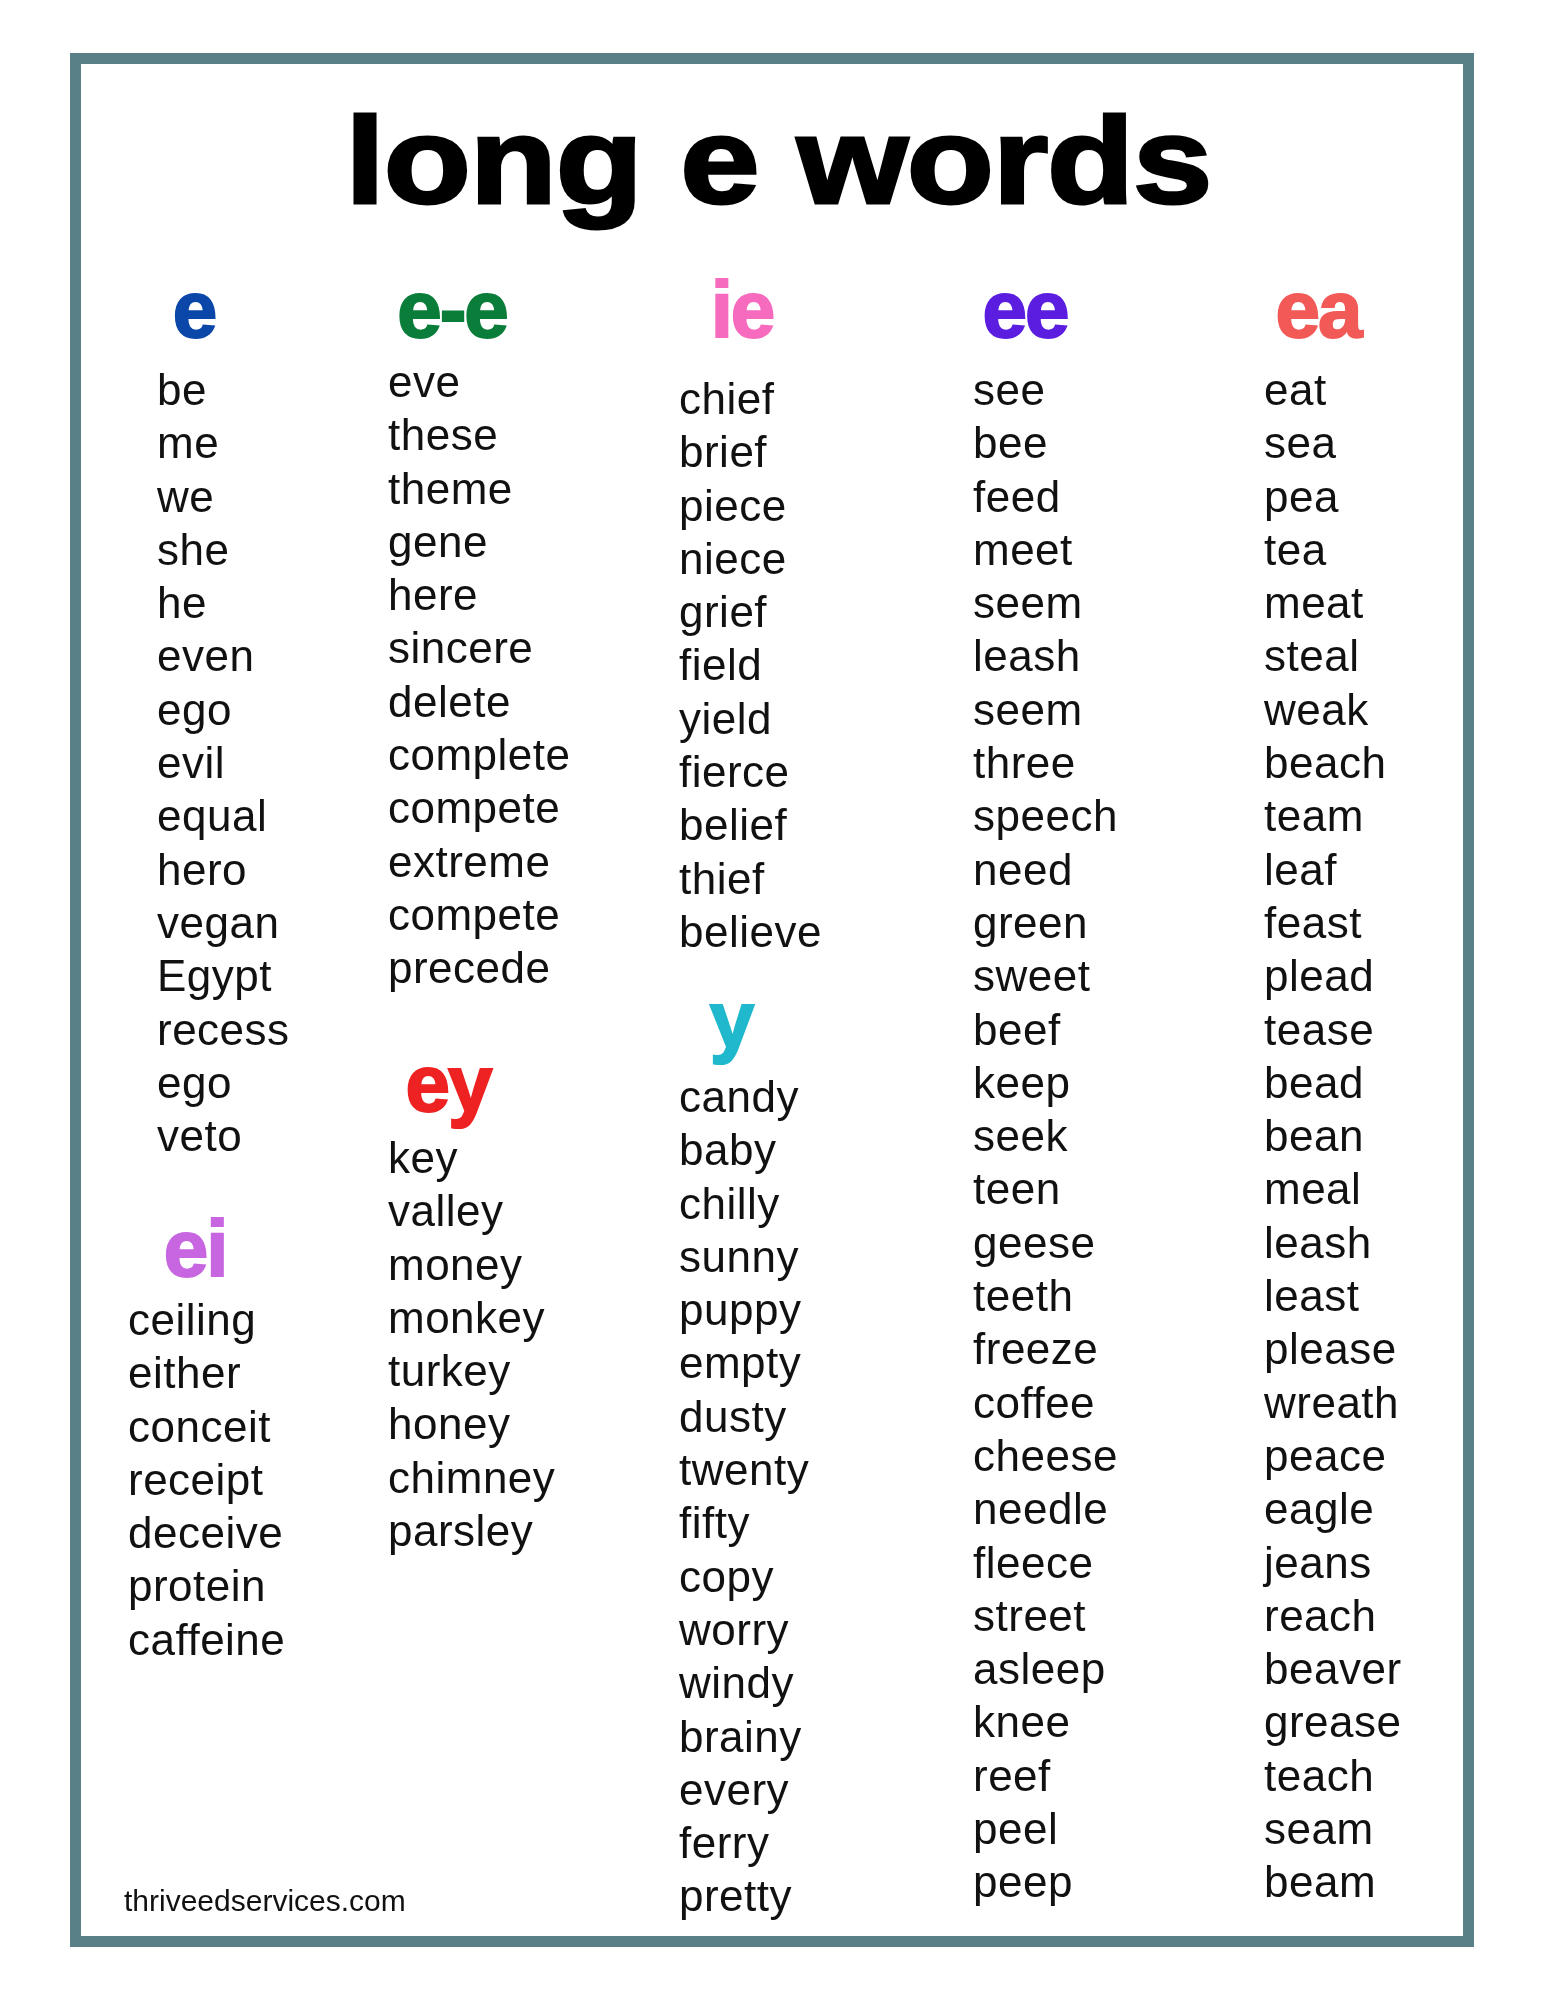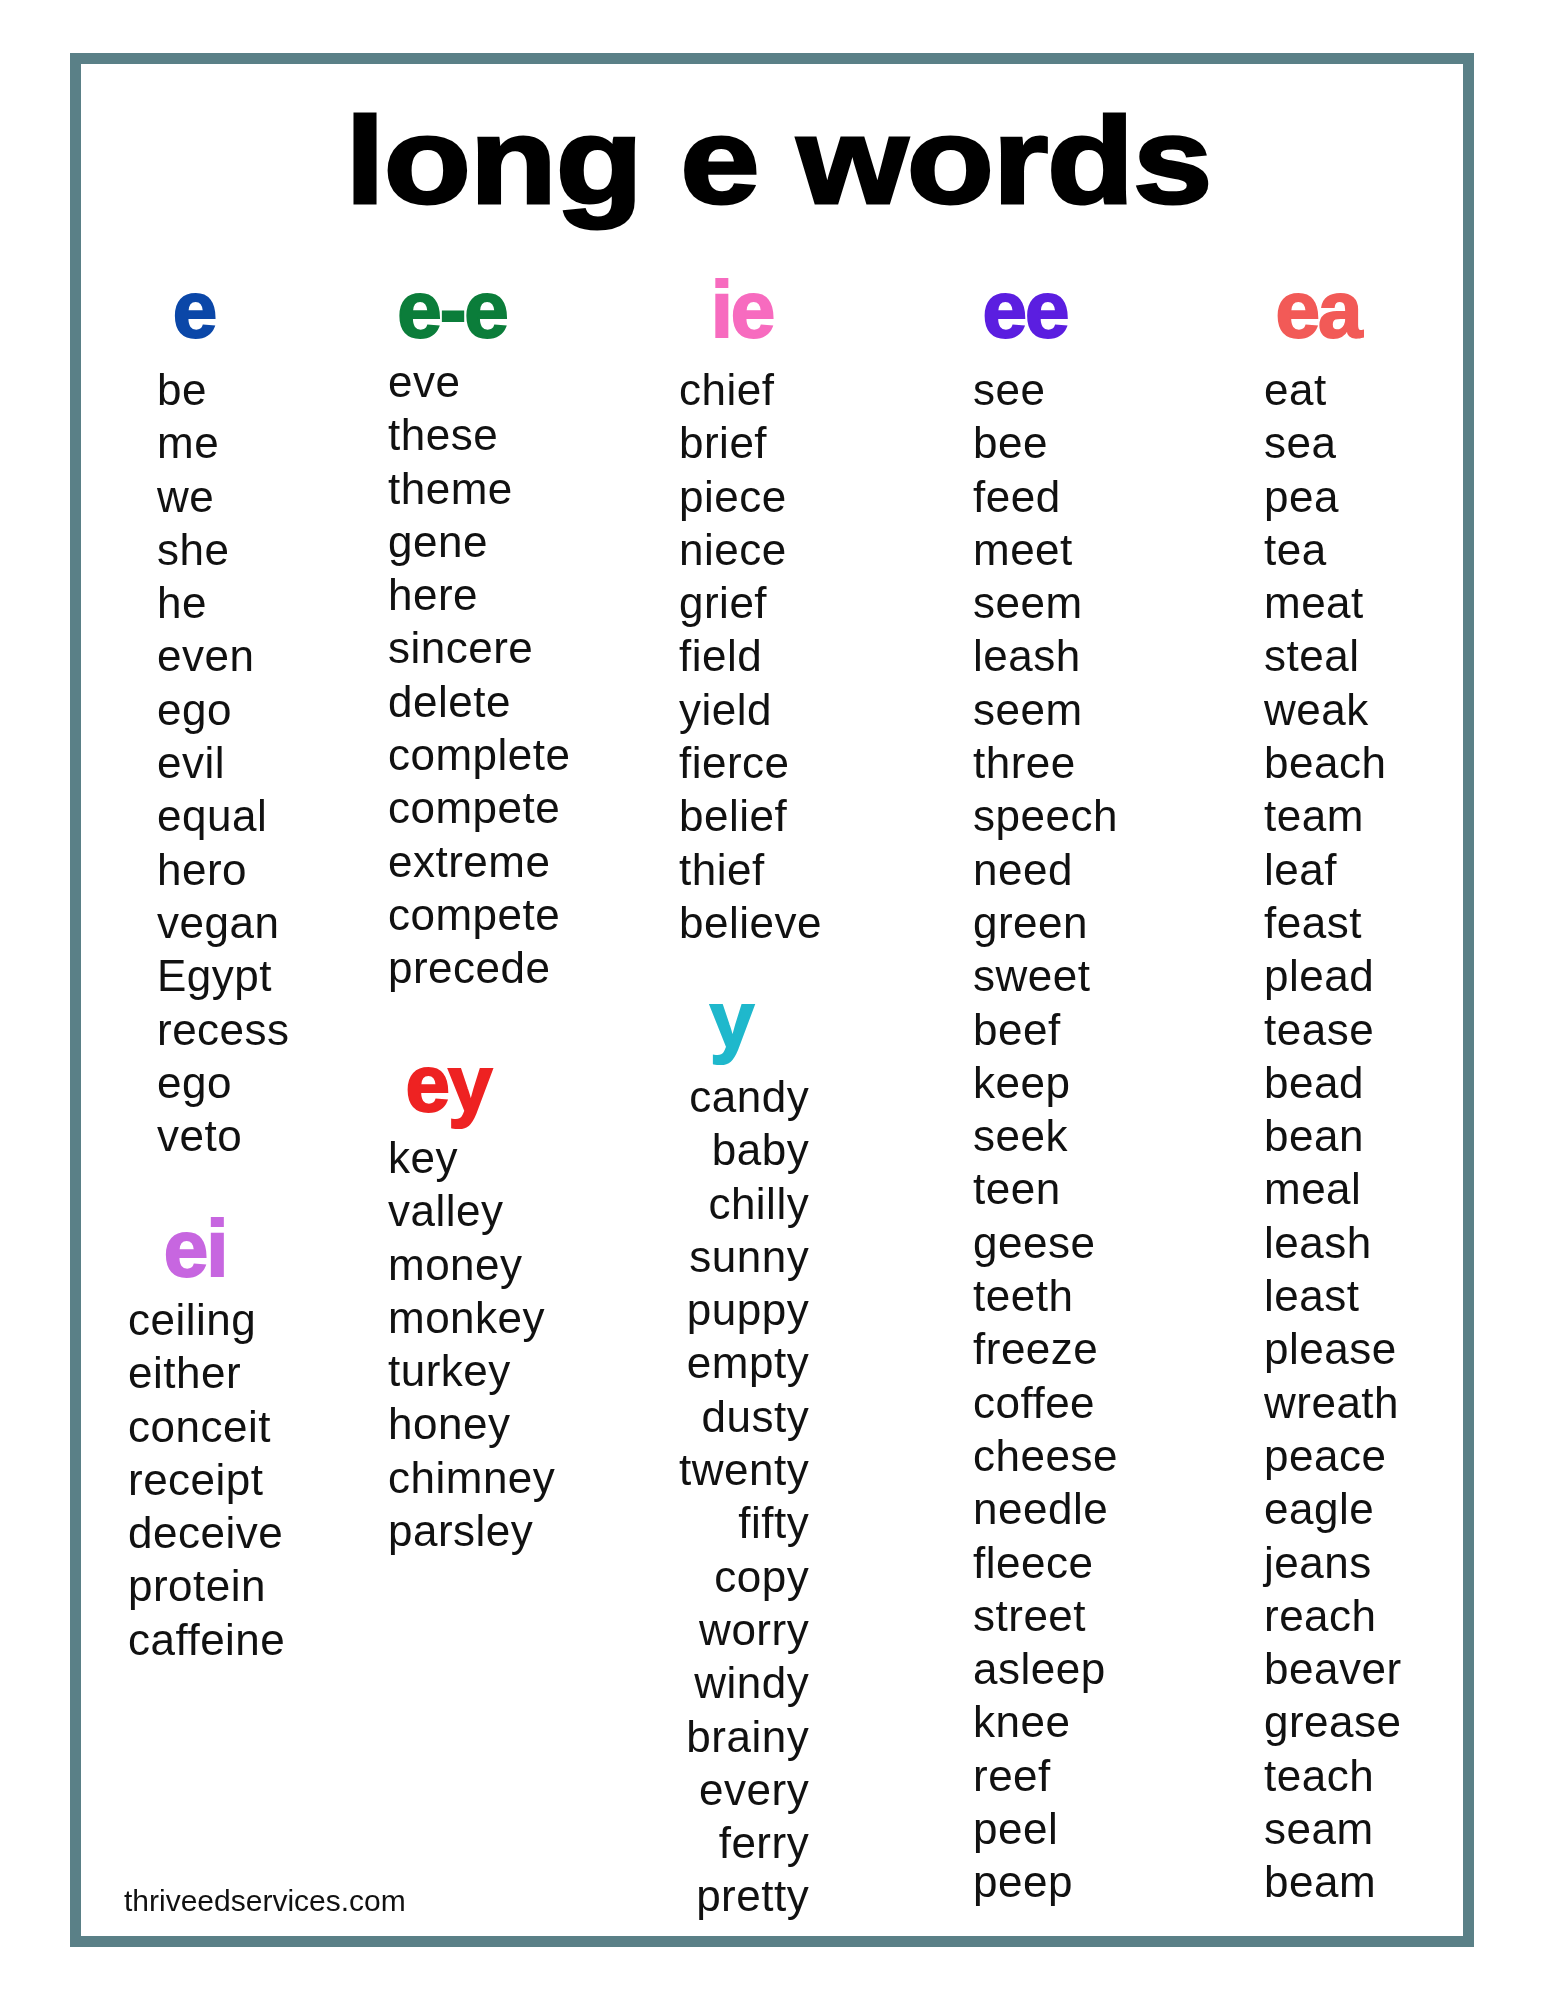--- a/index.html
+++ b/index.html
@@ -139,36 +139,36 @@
     <li>valley</li>
     <li>money</li>
     <li>monkey</li>
     <li>turkey</li>
     <li>honey</li>
     <li>chimney</li>
     <li>parsley</li>
   </ul>
 
 <div class="hdr" style="left: 742px; top: 270px; color: rgb(247, 107, 191);">ie</div>
-<ul class="list" style="left:679px; top:363px;">
+<ul class="list" style="left:679px; top:372px;">
     <li>chief</li>
     <li>brief</li>
     <li>piece</li>
     <li>niece</li>
     <li>grief</li>
     <li>field</li>
     <li>yield</li>
     <li>fierce</li>
     <li>belief</li>
     <li>thief</li>
     <li>believe</li>
   </ul>
 
 <div class="hdr" style="left: 731px; top: 980px; color: rgb(31, 184, 204);">y</div>
-<ul class="list" style="left:679px; top:1070px;text-align:right;">
+<ul class="list" style="left:679px; top:1070px;">
     <li>candy</li>
     <li>baby</li>
     <li>chilly</li>
     <li>sunny</li>
     <li>puppy</li>
     <li>empty</li>
     <li>dusty</li>
     <li>twenty</li>
     <li>fifty</li>
     <li>copy</li>

